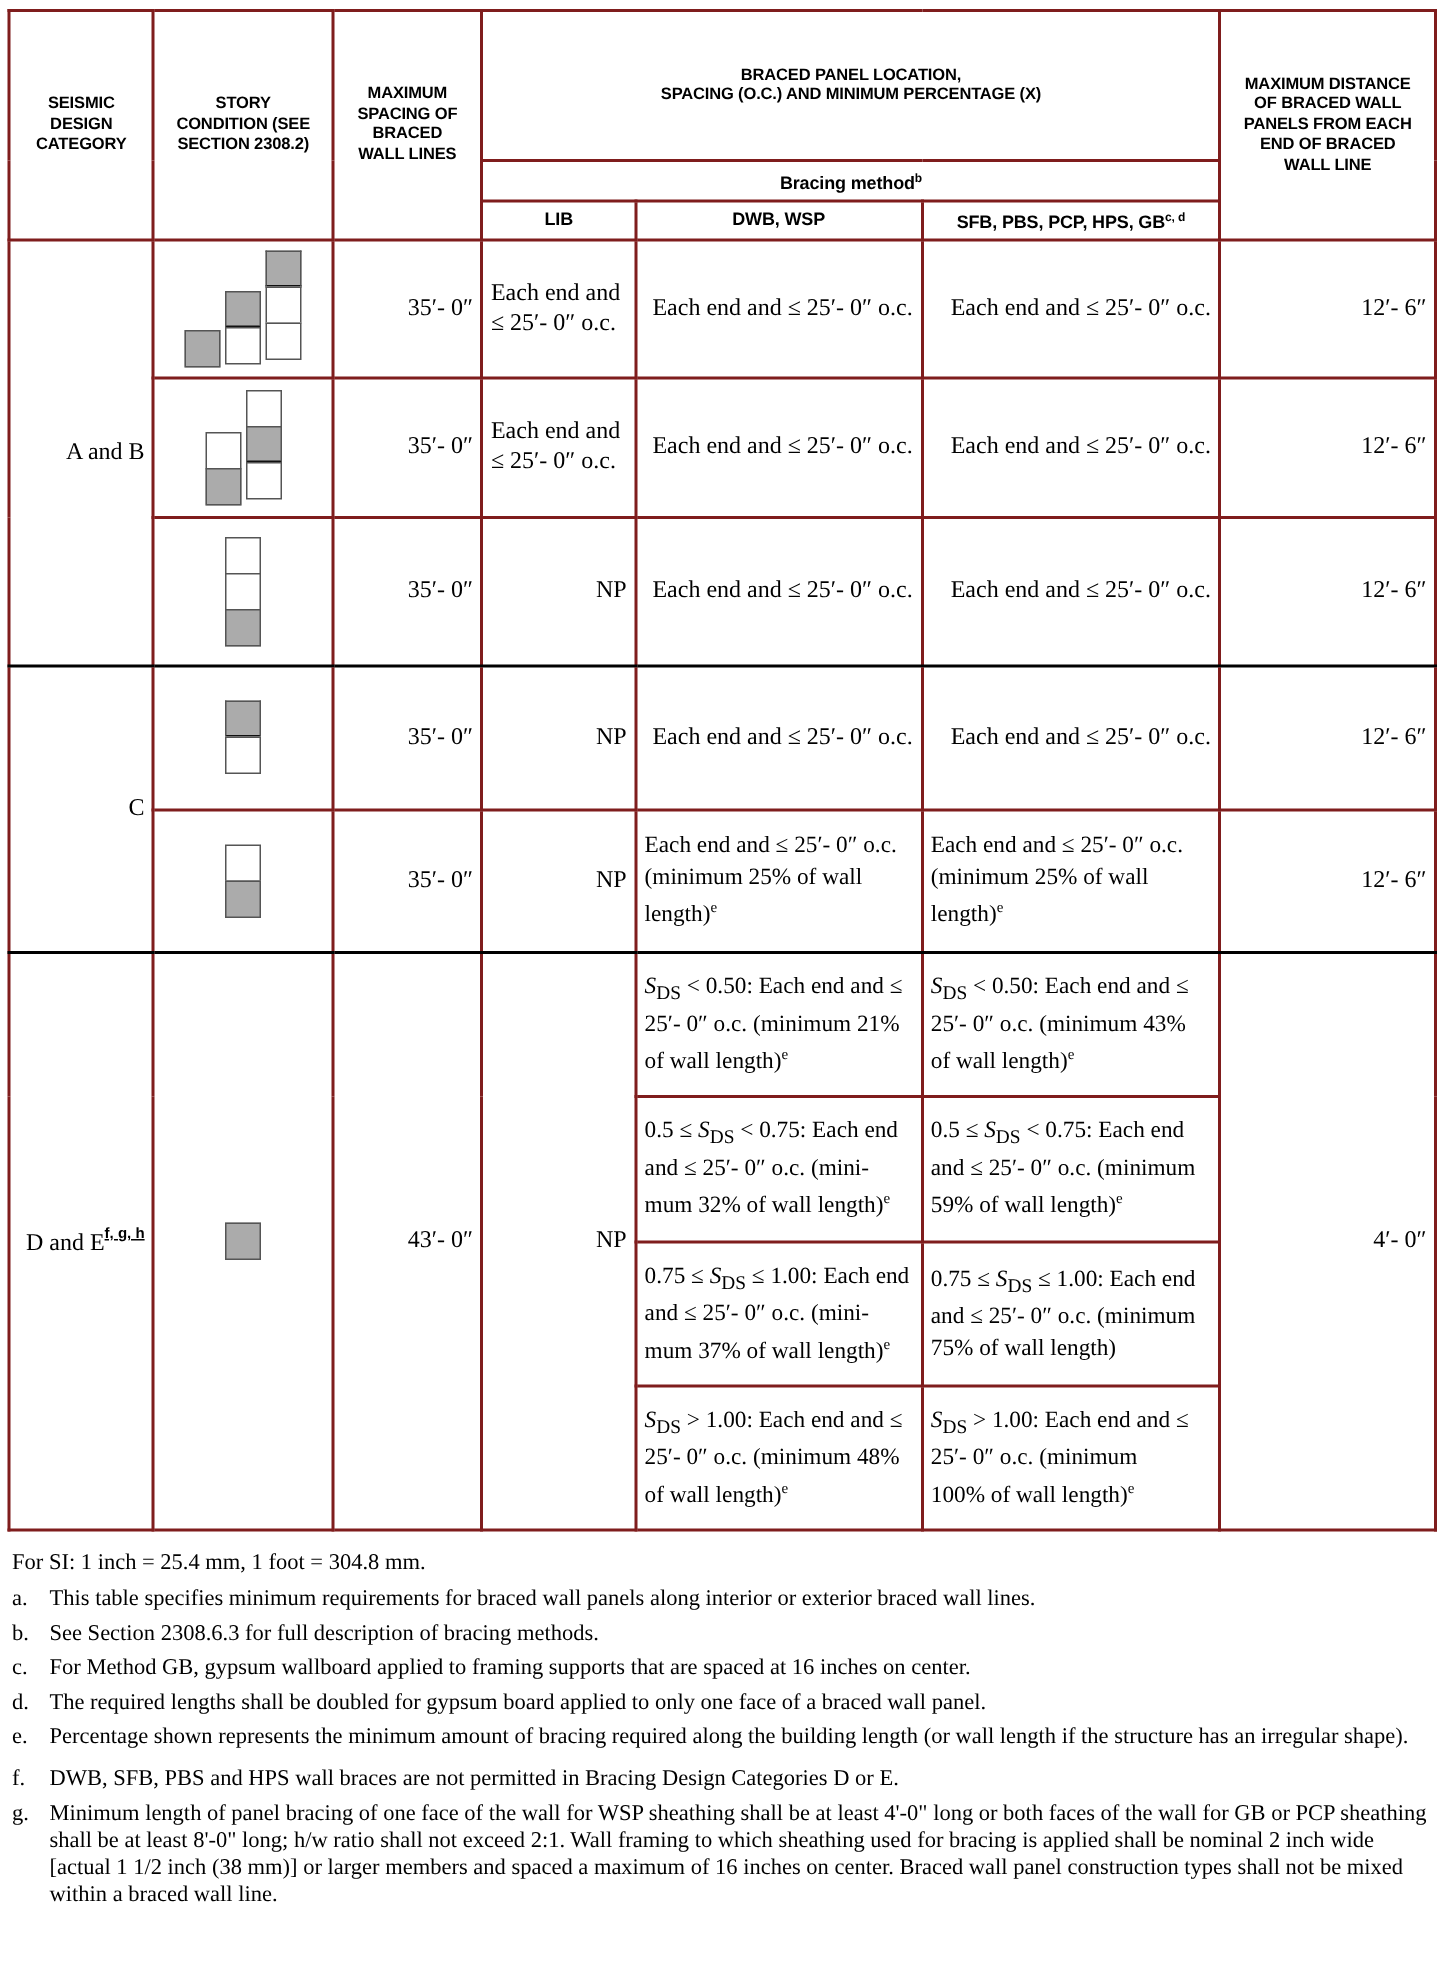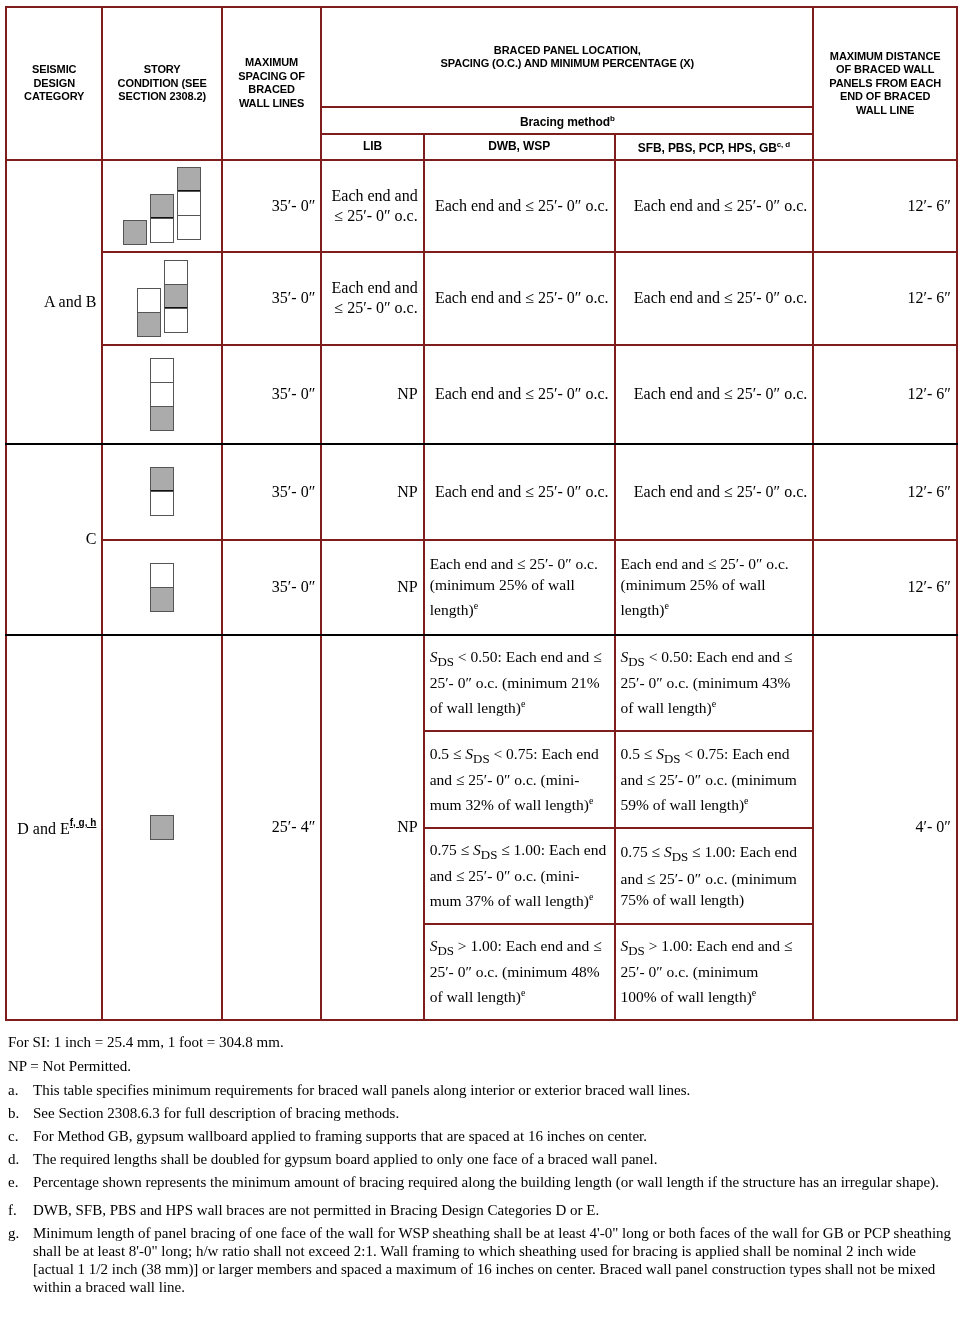--- a/index.html
+++ b/index.html
@@ -18,21 +18,21 @@
   th { font-family:"Liberation Sans", sans-serif; font-weight:bold; font-size:11px;
        line-height:13.5px; text-align:center; letter-spacing:-0.1px; }
   th.method-hdr { font-size:12px; }
   th.meth { font-size:12px; }
   th sup { font-size:8px; }
 
   td { font-size:16px; line-height:20px; text-align:right; }
   td.cat { font-size:16px; }
   td.cat sup { font-family:"Liberation Sans", sans-serif; font-weight:bold; font-size:10px;
                position:relative; top:-2px; letter-spacing:0;text-decoration:underline; }
-  td.tl { text-align:right; }
+  td.tl { text-align:left; }
   td.para { text-align:left; font-size:15.5px; line-height:21px; padding:4px 6px; }
 
   .hb, tr.section-end td { border-bottom:2px solid #000; }
   .hb2 { border-bottom:2px solid #000 !important; }
 
   .diagram { display:flex; align-items:flex-end; justify-content:center; gap:3px; }
   .stack { display:flex; flex-direction:column; }
   .box { width:24px; height:25px; border:1px solid #555; background:#fff; box-sizing:border-box; }
   .box.shaded { background:var(--shaded,#ababab); }
   .box.fl { border-bottom:2px solid #111; }
@@ -175,21 +175,21 @@
 
     <tr style="height:96px">
       <td rowspan="4" class="cat">D and E<sup>f, g, h</sup></td>
       <td rowspan="4">
             <div class="diagram">
               <div class="stack">
                 <div class="box shaded"></div>
               </div>
             </div>
           </td>
-      <td rowspan="4" class="cell">25′- 4″</td>
+      <td rowspan="4" class="cell">43′- 0″</td>
       <td rowspan="4" class="cell">NP</td>
       <td class="cell para"><i>S</i><sub>DS</sub> &lt; 0.50: Each end and ≤<br>25′- 0″ o.c. (minimum 21%<br>of wall length)<sup>e</sup></td>
       <td class="cell para"><i>S</i><sub>DS</sub> &lt; 0.50: Each end and ≤<br>25′- 0″ o.c. (minimum 43%<br>of wall length)<sup>e</sup></td>
       <td rowspan="4" class="cell">4′- 0″</td>
     </tr>
     <tr style="height:97px">
       <td class="cell para">0.5 ≤ <i>S</i><sub>DS</sub> &lt; 0.75: Each end<br>and ≤ 25′- 0″ o.c. (mini-<br>mum 32% of wall length)<sup>e</sup></td>
       <td class="cell para">0.5 ≤ <i>S</i><sub>DS</sub> &lt; 0.75: Each end<br>and ≤ 25′- 0″ o.c. (minimum<br>59% of wall length)<sup>e</sup></td>
     </tr>
     <tr style="height:96px">
@@ -198,21 +198,20 @@
     </tr>
     <tr style="height:96px">
       <td class="cell para"><i>S</i><sub>DS</sub> &gt; 1.00: Each end and ≤<br>25′- 0″ o.c. (minimum 48%<br>of wall length)<sup>e</sup></td>
       <td class="cell para"><i>S</i><sub>DS</sub> &gt; 1.00: Each end and ≤<br>25′- 0″ o.c. (minimum<br>100% of wall length)<sup>e</sup></td>
     </tr>
   </tbody>
     </table>
 
   <div class="footnotes">
     <div class="fn-line">For SI:  1 inch = 25.4 mm, 1 foot = 304.8 mm.</div>
-    <div class="fn-line">NP = Not Permitted.</div>
 
     <div class="fn">
       <span class="fn-label">a.</span>
       <span class="fn-text">This table specifies minimum requirements for braced wall panels along interior or exterior braced wall lines.</span>
     </div>
     <div class="fn">
       <span class="fn-label">b.</span>
       <span class="fn-text">See Section 2308.6.3 for full description of bracing methods.</span>
     </div>
     <div class="fn">

